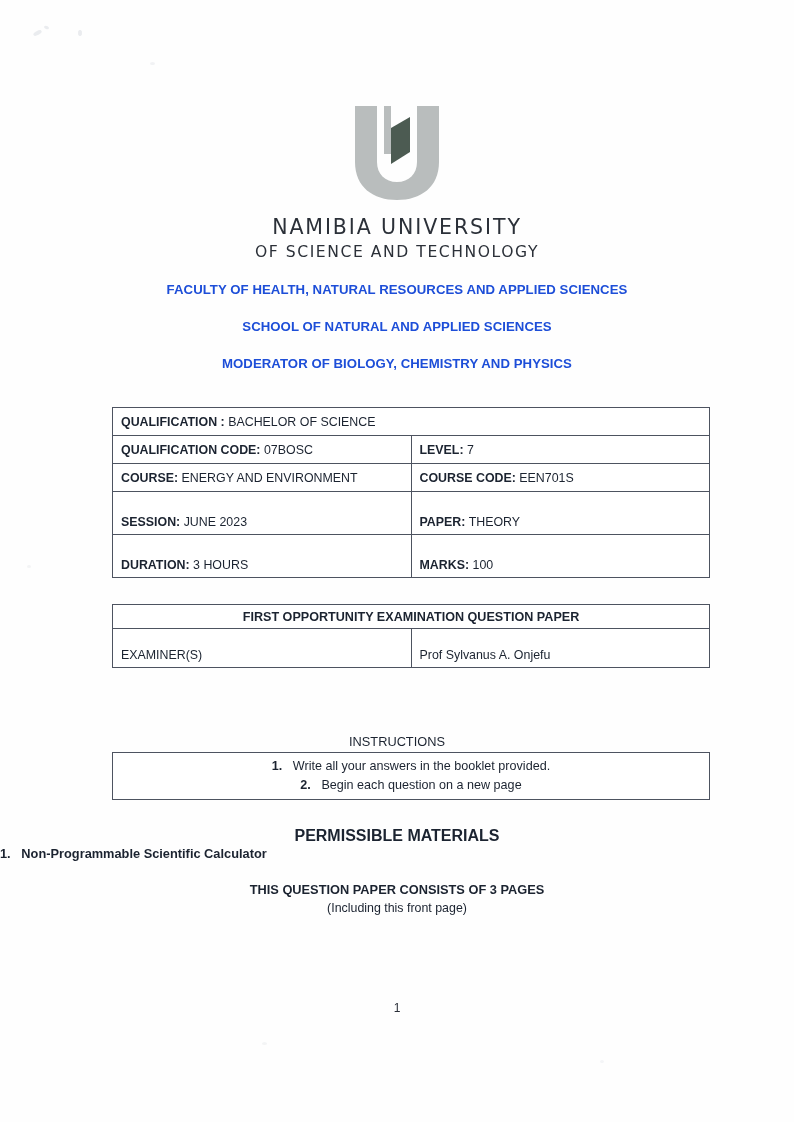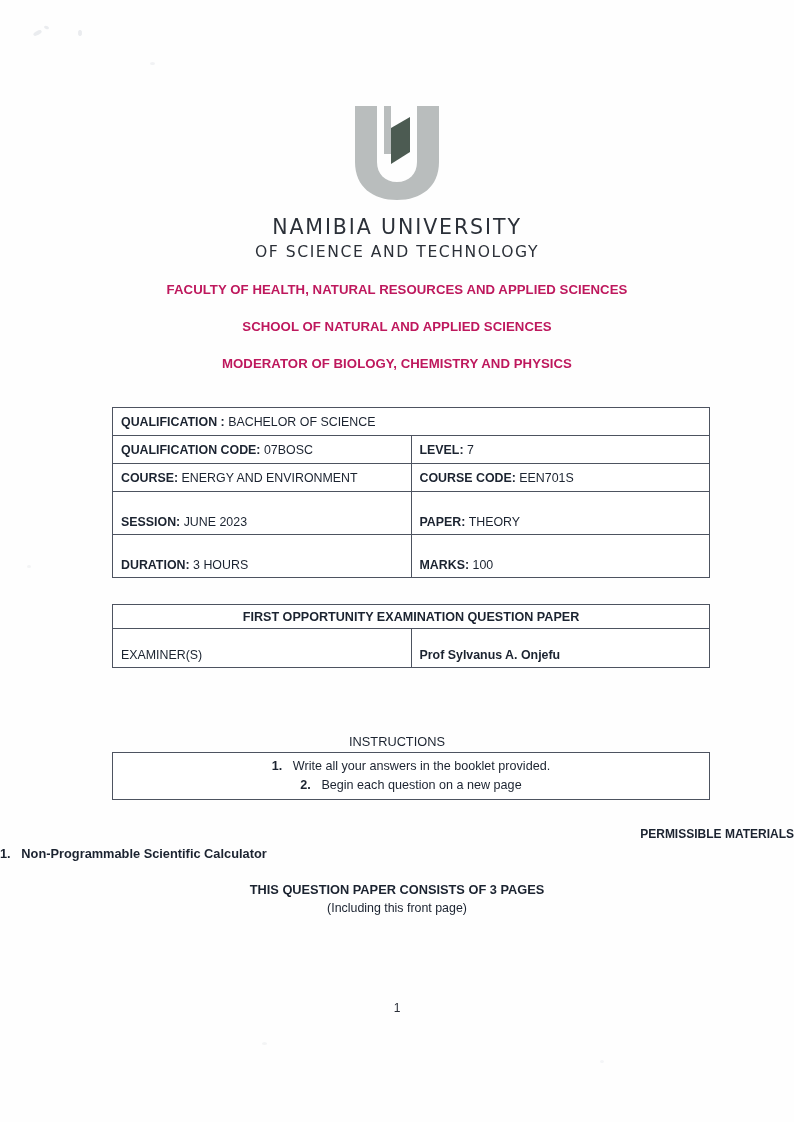--- a/index.html
+++ b/index.html
@@ -73,21 +73,21 @@
 
   
   .heading-block { position: absolute; left: 0; right: 0; text-align: center; }
   .hd-faculty    { top: 280px; }
   .hd-school     { top: 317px; }
   .hd-department { top: 354px; }
   .heading-block > span {
     font-size: 13.2px;
     font-weight: bold;
     letter-spacing: .05px;
-    color: #be185d;
+    color: #1d4ed8;
   }
 
   
   .doc-table {
     position: absolute;
     border-collapse: collapse;
     table-layout: fixed;
     background: #fff;
   }
   .doc-table td {
@@ -122,21 +122,21 @@
     width: 598px;
   }
   #examiner-table td { height: 24px; }
   #examiner-table td.title-cell {
     text-align: center;
     font-weight: bold;
     font-size: 12.6px;
     height: 23px;
   }
   #examiner-table tr.person td { height: 33px; vertical-align: bottom; padding-bottom: 5px; }
-  #examiner-table td.name-cell { font-weight: bold; }
+  #examiner-table td.name-cell { font-weight: normal; }
 
   
   #instructions-heading {
     position: absolute;
     left: 0; right: 0;
     top: 734px;
     text-align: center;
     font-size: 12.8px;
     font-weight: normal;
     color: #1b2330;
@@ -156,21 +156,21 @@
     font-size: 12.6px;
     line-height: 1.48;
     color: #1b2330;
     white-space: pre;
   }
   .instr-num { font-weight: bold; }
 
   
   #permissible-heading {
     position: absolute; left: 0; right: 0; top: 827px;
-    text-align: right; font-size: 12px; font-weight: bold; color: #1b2330;
+    text-align: center; font-size: 16px; font-weight: bold; color: #1b2330;
   }
   #permissible-item {
     position: absolute; left: 0; right: 0; top: 846px;
     font-size: 12.8px; font-weight: bold; color: #1b2330;
     white-space: pre;
   }
   #pages-statement {
     position: absolute; left: 0; right: 0; top: 882px;
     text-align: center; font-size: 12.8px; font-weight: bold; color: #1b2330;
   }

